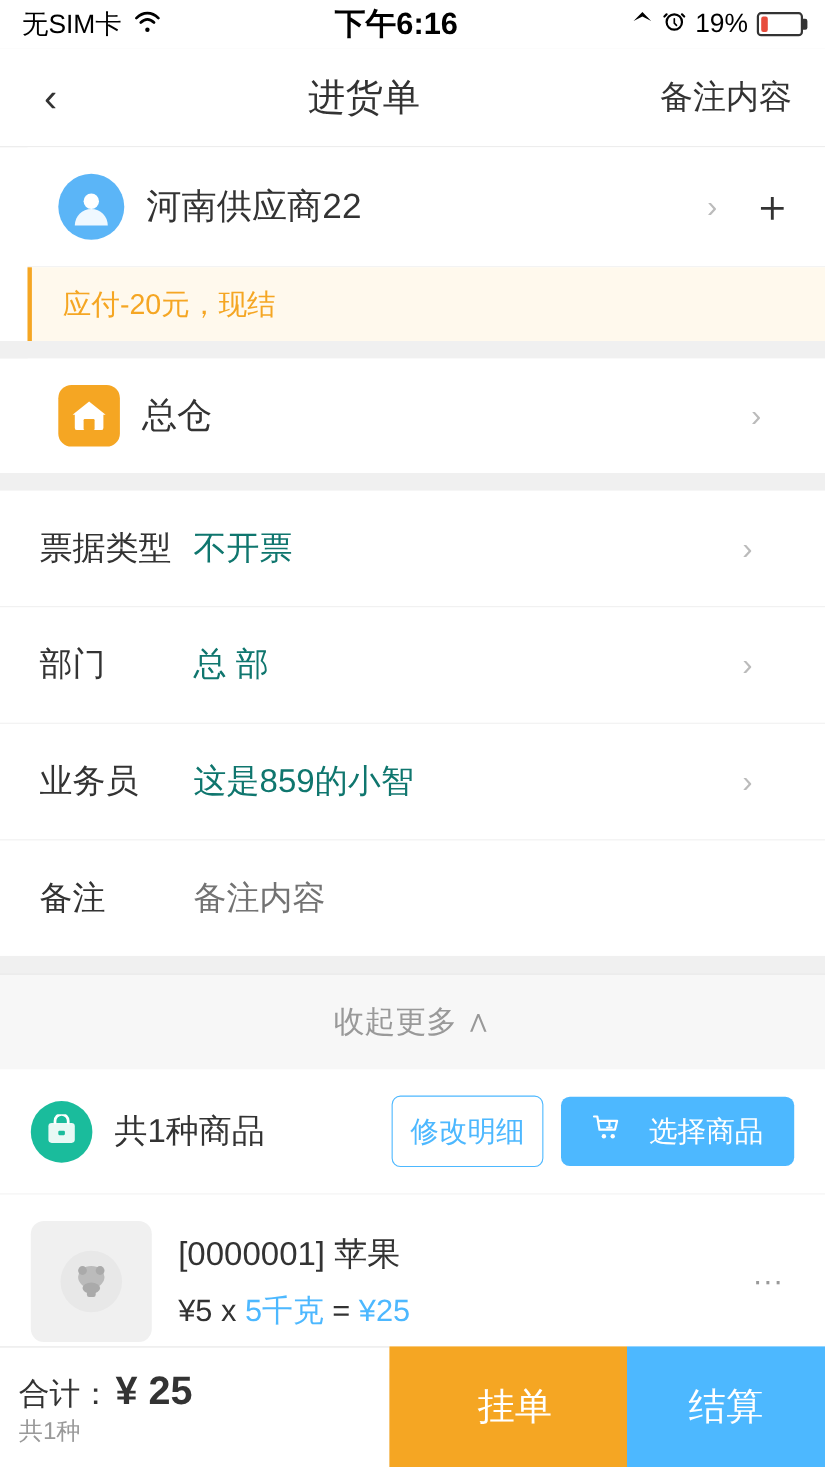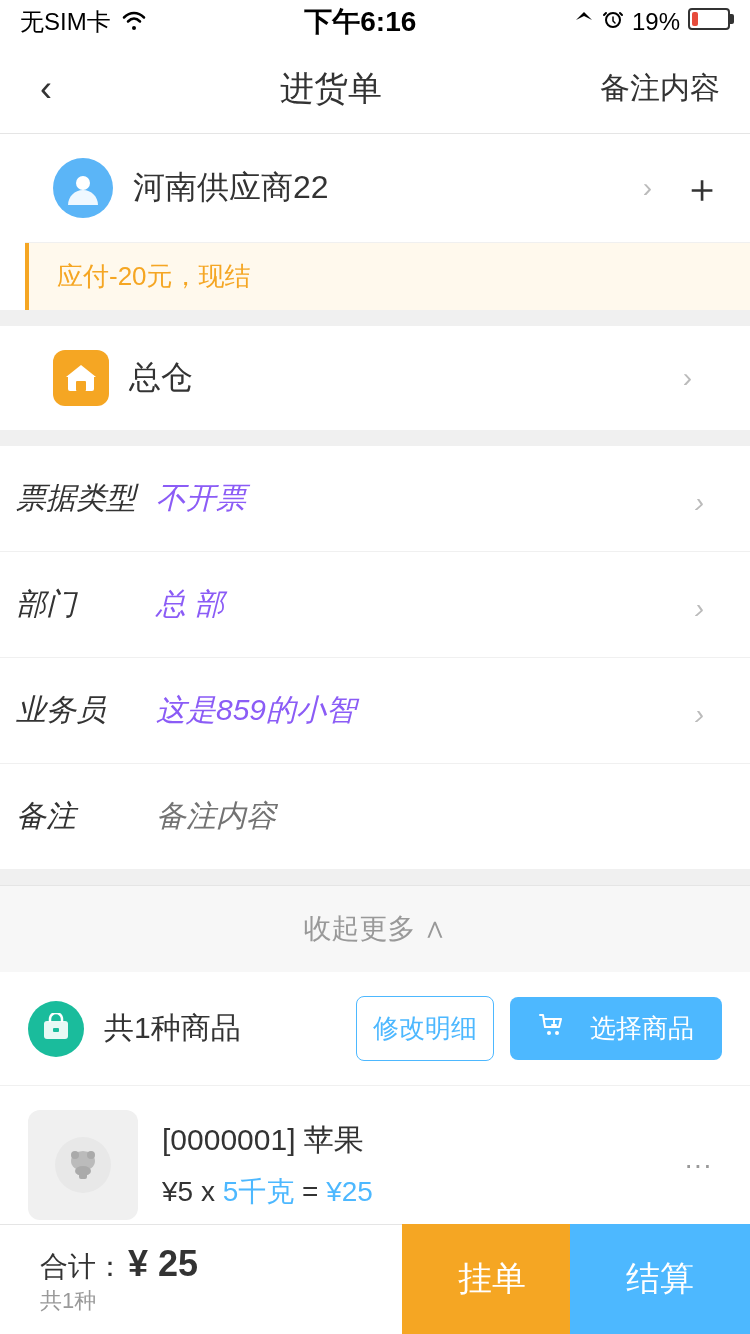--- a/index.html
+++ b/index.html
@@ -19,21 +19,21 @@
       height: 44px;
       display: flex;
       align-items: center;
       justify-content: space-between;
       padding: 0 20px;
       font-size: 24px;
       color: #000;
     }
     .status-left { display: flex; align-items: center; gap: 10px; }
     .status-center { font-size: 28px; font-weight: 600; }
-    .status-right { display: flex; align-items: flex-start; gap: 8px; font-size: 24px; }
+    .status-right { display: flex; align-items: center; gap: 8px; font-size: 24px; }
     .battery {
       width: 42px; height: 22px;
       border: 2px solid #333;
       border-radius: 4px;
       position: relative;
       display: inline-flex;
       align-items: center;
       padding: 2px;
     }
     .battery::after {
@@ -159,38 +159,37 @@
       color: #333;
     }
 
     
     .form-section {
       background: #fff;
       margin-bottom: 16px;
     }
     .form-row {
       display: flex;
-      align-items: flex-end;
-      padding: 32px 16px;
+      align-items: center;
+      padding: 32px 36px;
       border-bottom: 1px solid #f0f0f0;
       cursor: pointer;
       min-height: 100px;
-      font-style: italic;
     }
     .form-row:last-child { border-bottom: none; }
     .form-label {
       font-size: 30px;
       color: #333;
       width: 120px;
       flex-shrink: 0;
     }
     .form-value {
       flex: 1;
       font-size: 30px;
-      color: #8b5cf6;
+      color: #0f766e;
       padding-left: 20px;
     }
     .form-placeholder {
       color: #737373;
     }
 
     
     .collapse-bar {
       background: #f7f7f7;
       text-align: center;
@@ -297,34 +296,34 @@
       display: flex;
       align-items: center;
     }
     .total-section {
       flex: 1;
       background: #fff;
       height: 100%;
       display: flex;
       flex-direction: column;
       justify-content: center;
-      padding: 0 40px;
+      padding: 0 17px;
       border-top: 1px solid #e5e5e5;
     }
     .total-amount {
       font-size: 36px;
       font-weight: 600;
       color: #333;
     }
     .total-sub {
       font-size: 22px;
       color: #999;
     }
     .btn-pending {
-      width: 168px;
+      width: 216px;
       height: 100%;
       background: #f5a623;
       color: #fff;
       font-size: 34px;
       display: flex; align-items: center; justify-content: center;
       cursor: pointer;
       padding-left: 12px;
     }
     .btn-checkout {
       width: 180px;

